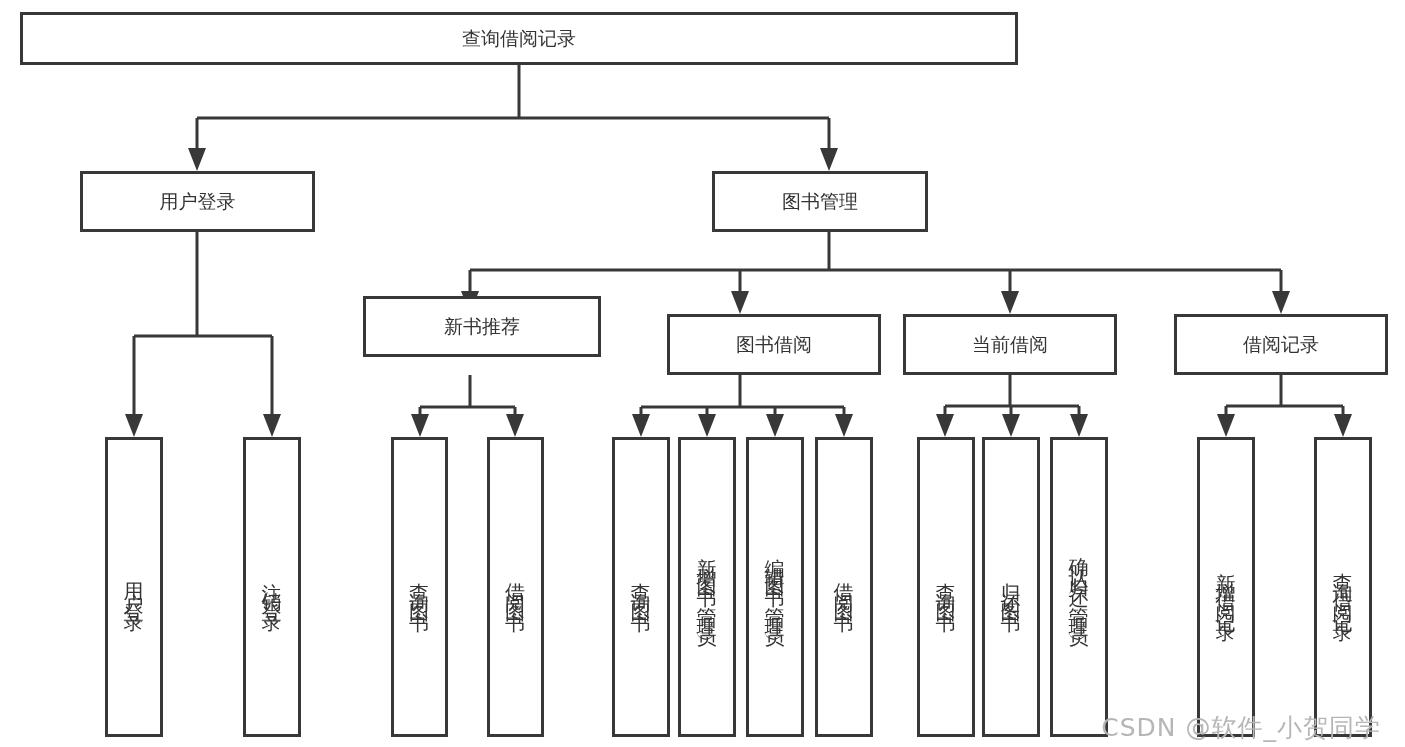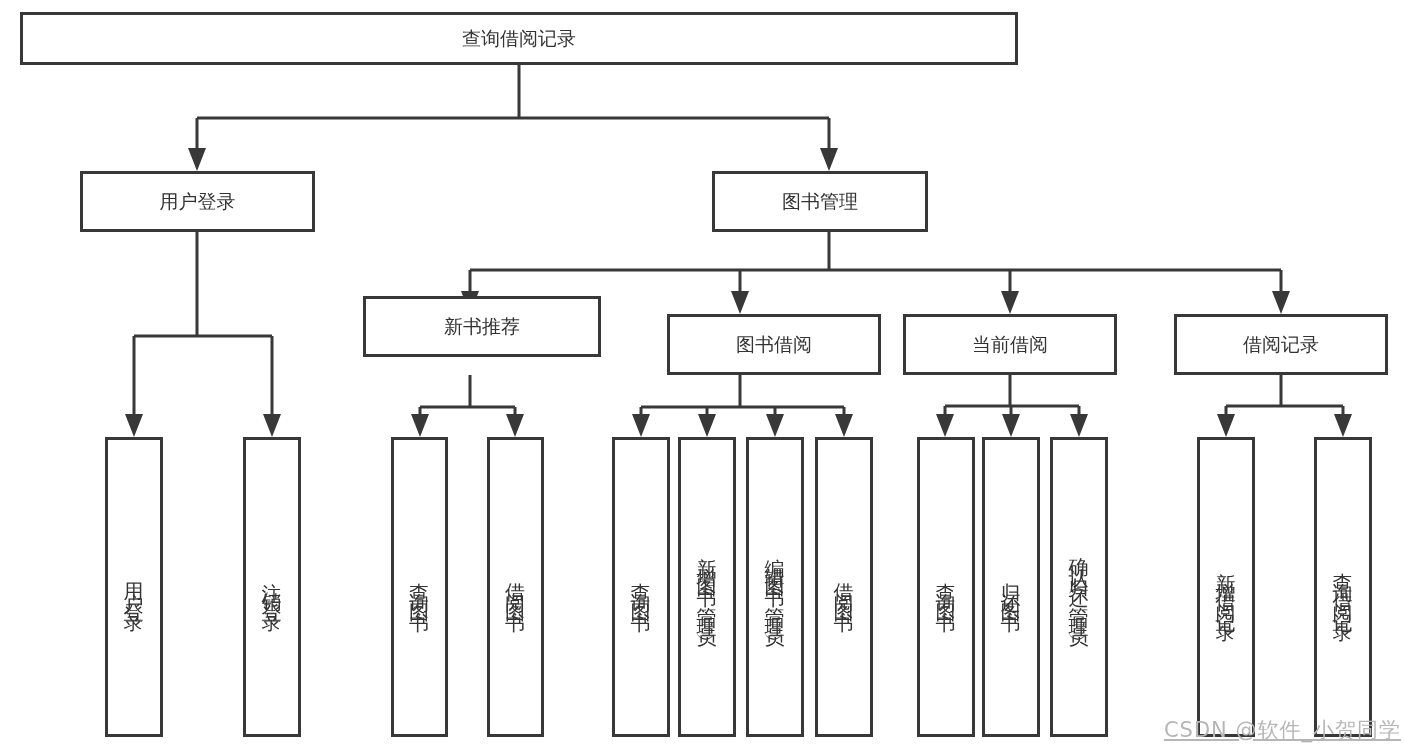--- a/index.html
+++ b/index.html
@@ -12,22 +12,22 @@
     position:absolute;box-sizing:border-box;z-index:2;
     border:3px solid #383838;background:#ffffff;
     display:flex;align-items:center;justify-content:center;
     color:#333333;font-size:19px;white-space:nowrap;
   }
   .node.v{
     writing-mode:vertical-rl;
     font-size:20px;letter-spacing:10px;line-height:1;
   }
   .watermark{
-    position:absolute;right:4px;bottom:3px;z-index:5;
-    font-size:21px;color:#b6b6b6;letter-spacing:1px;text-decoration:underline;
+    position:absolute;right:24px;bottom:3px;z-index:5;
+    font-size:25px;color:#b6b6b6;letter-spacing:1px;
   }
 </style>
 </head>
 <body>
 
 <svg class="connectors" width="1405" height="747" viewBox="0 0 1405 747" aria-hidden="true">
   <path fill="none" stroke="#383838" stroke-width="3" d="
     M519 65 V118 M197 118 H829 M197 118 V150 M829 118 V150
     M829 232 V270 M470 270 H1281 M470 270 V293 M740 270 V293 M1010 270 V293 M1281 270 V293
     M197 232 V336 M134 336 H272 M134 336 V416 M272 336 V416

